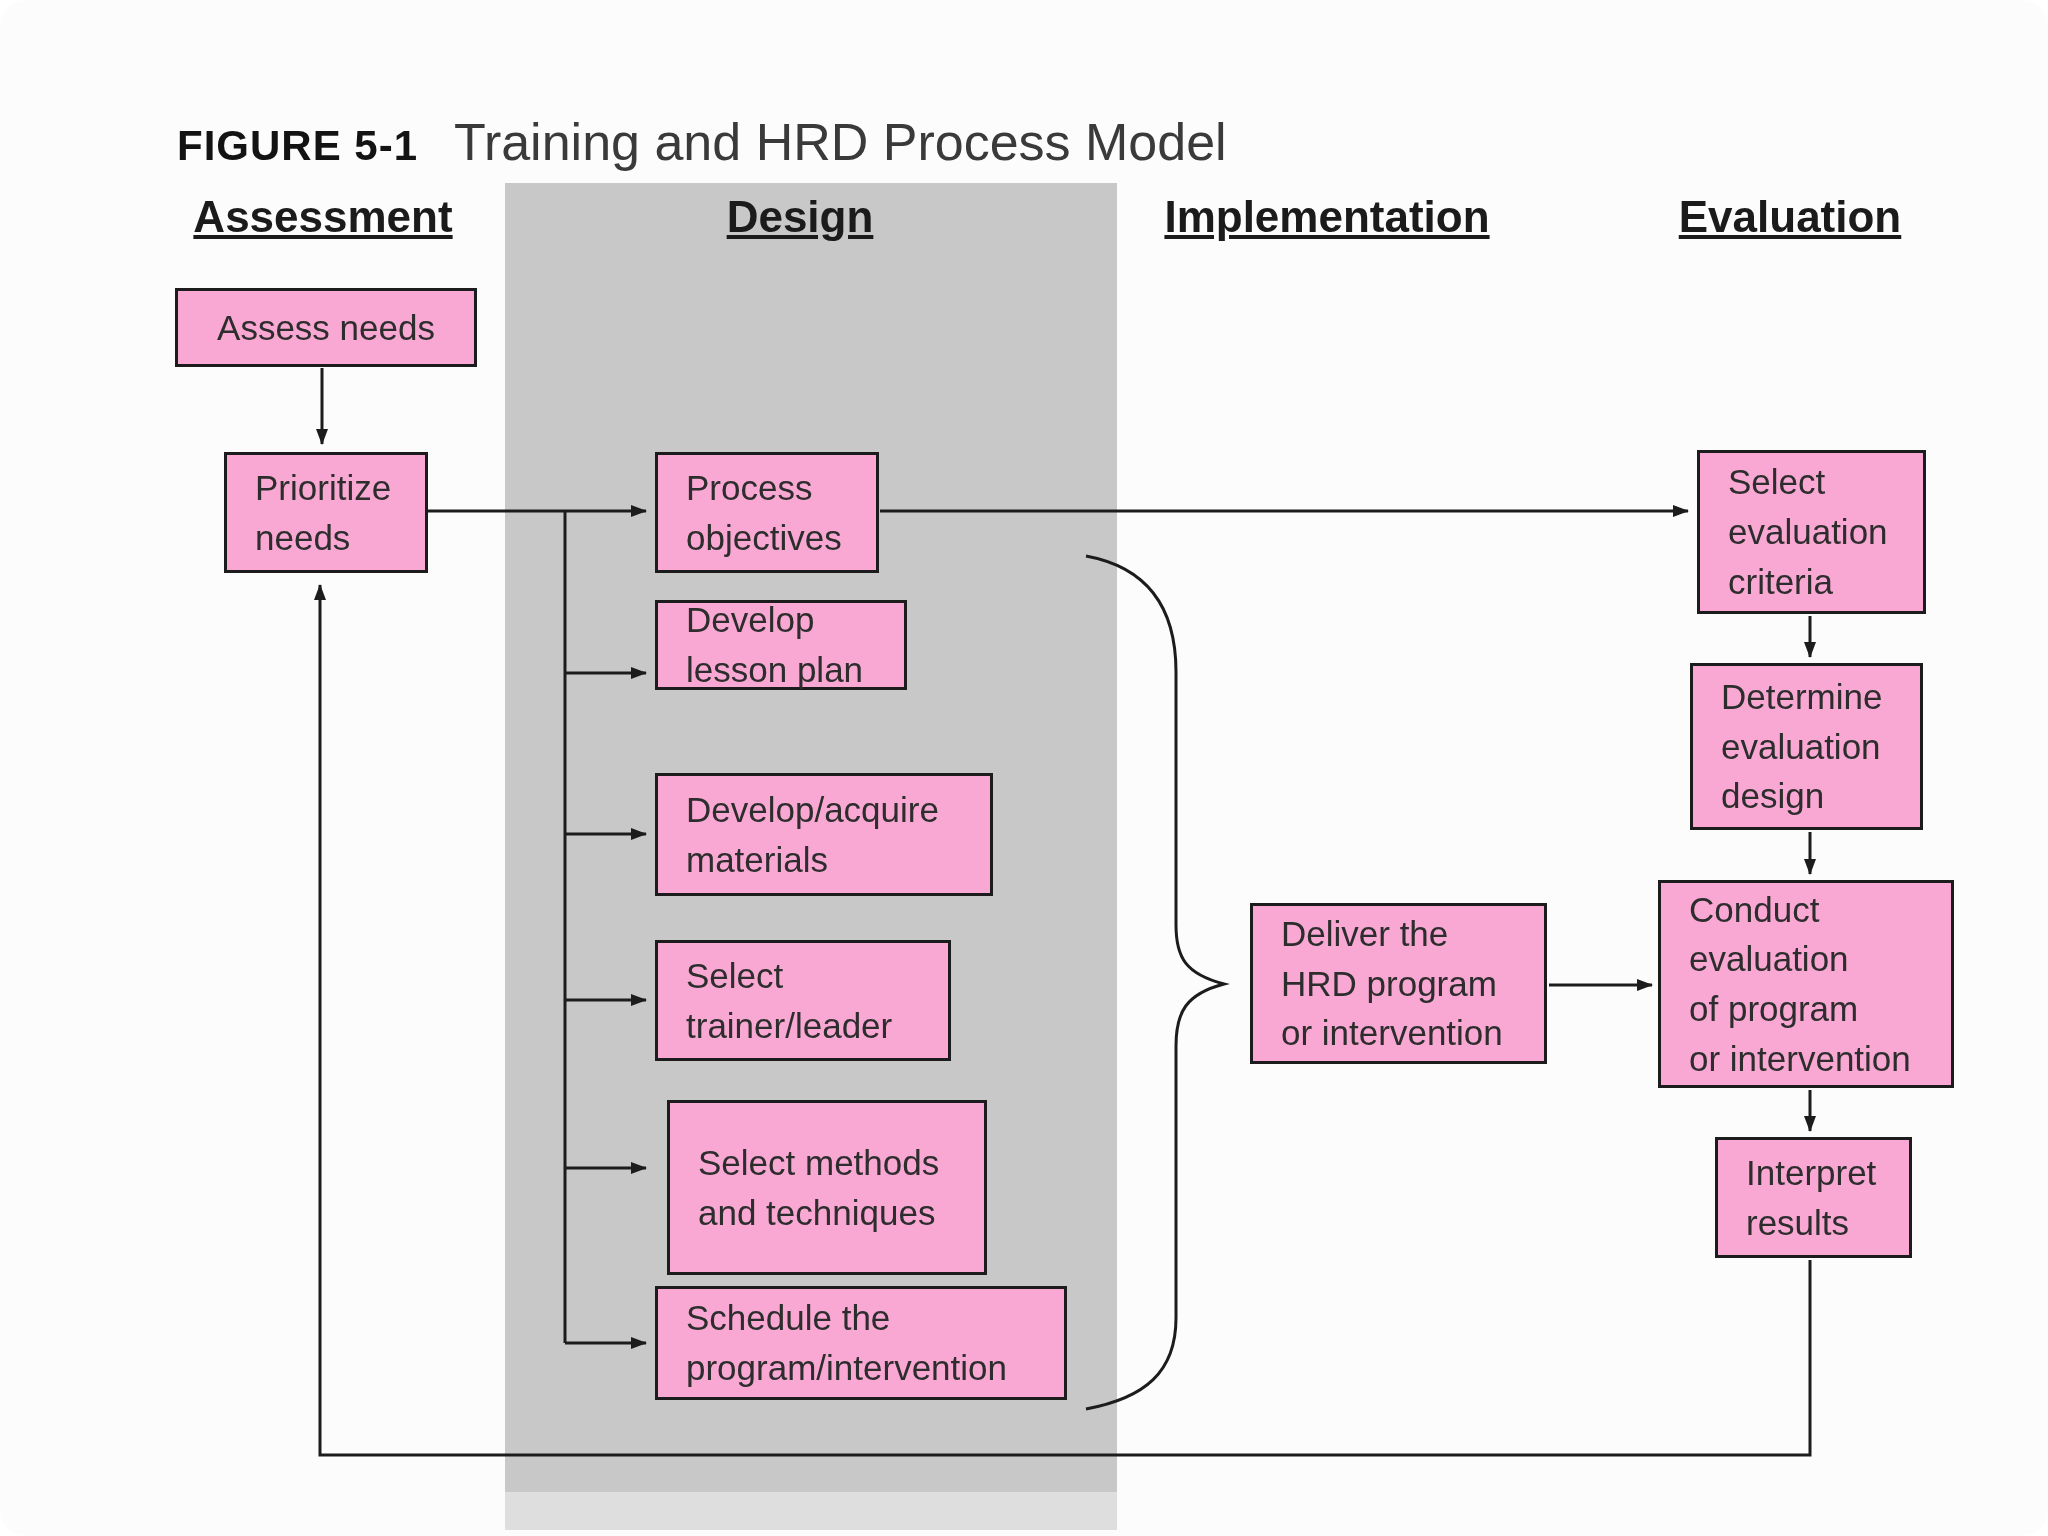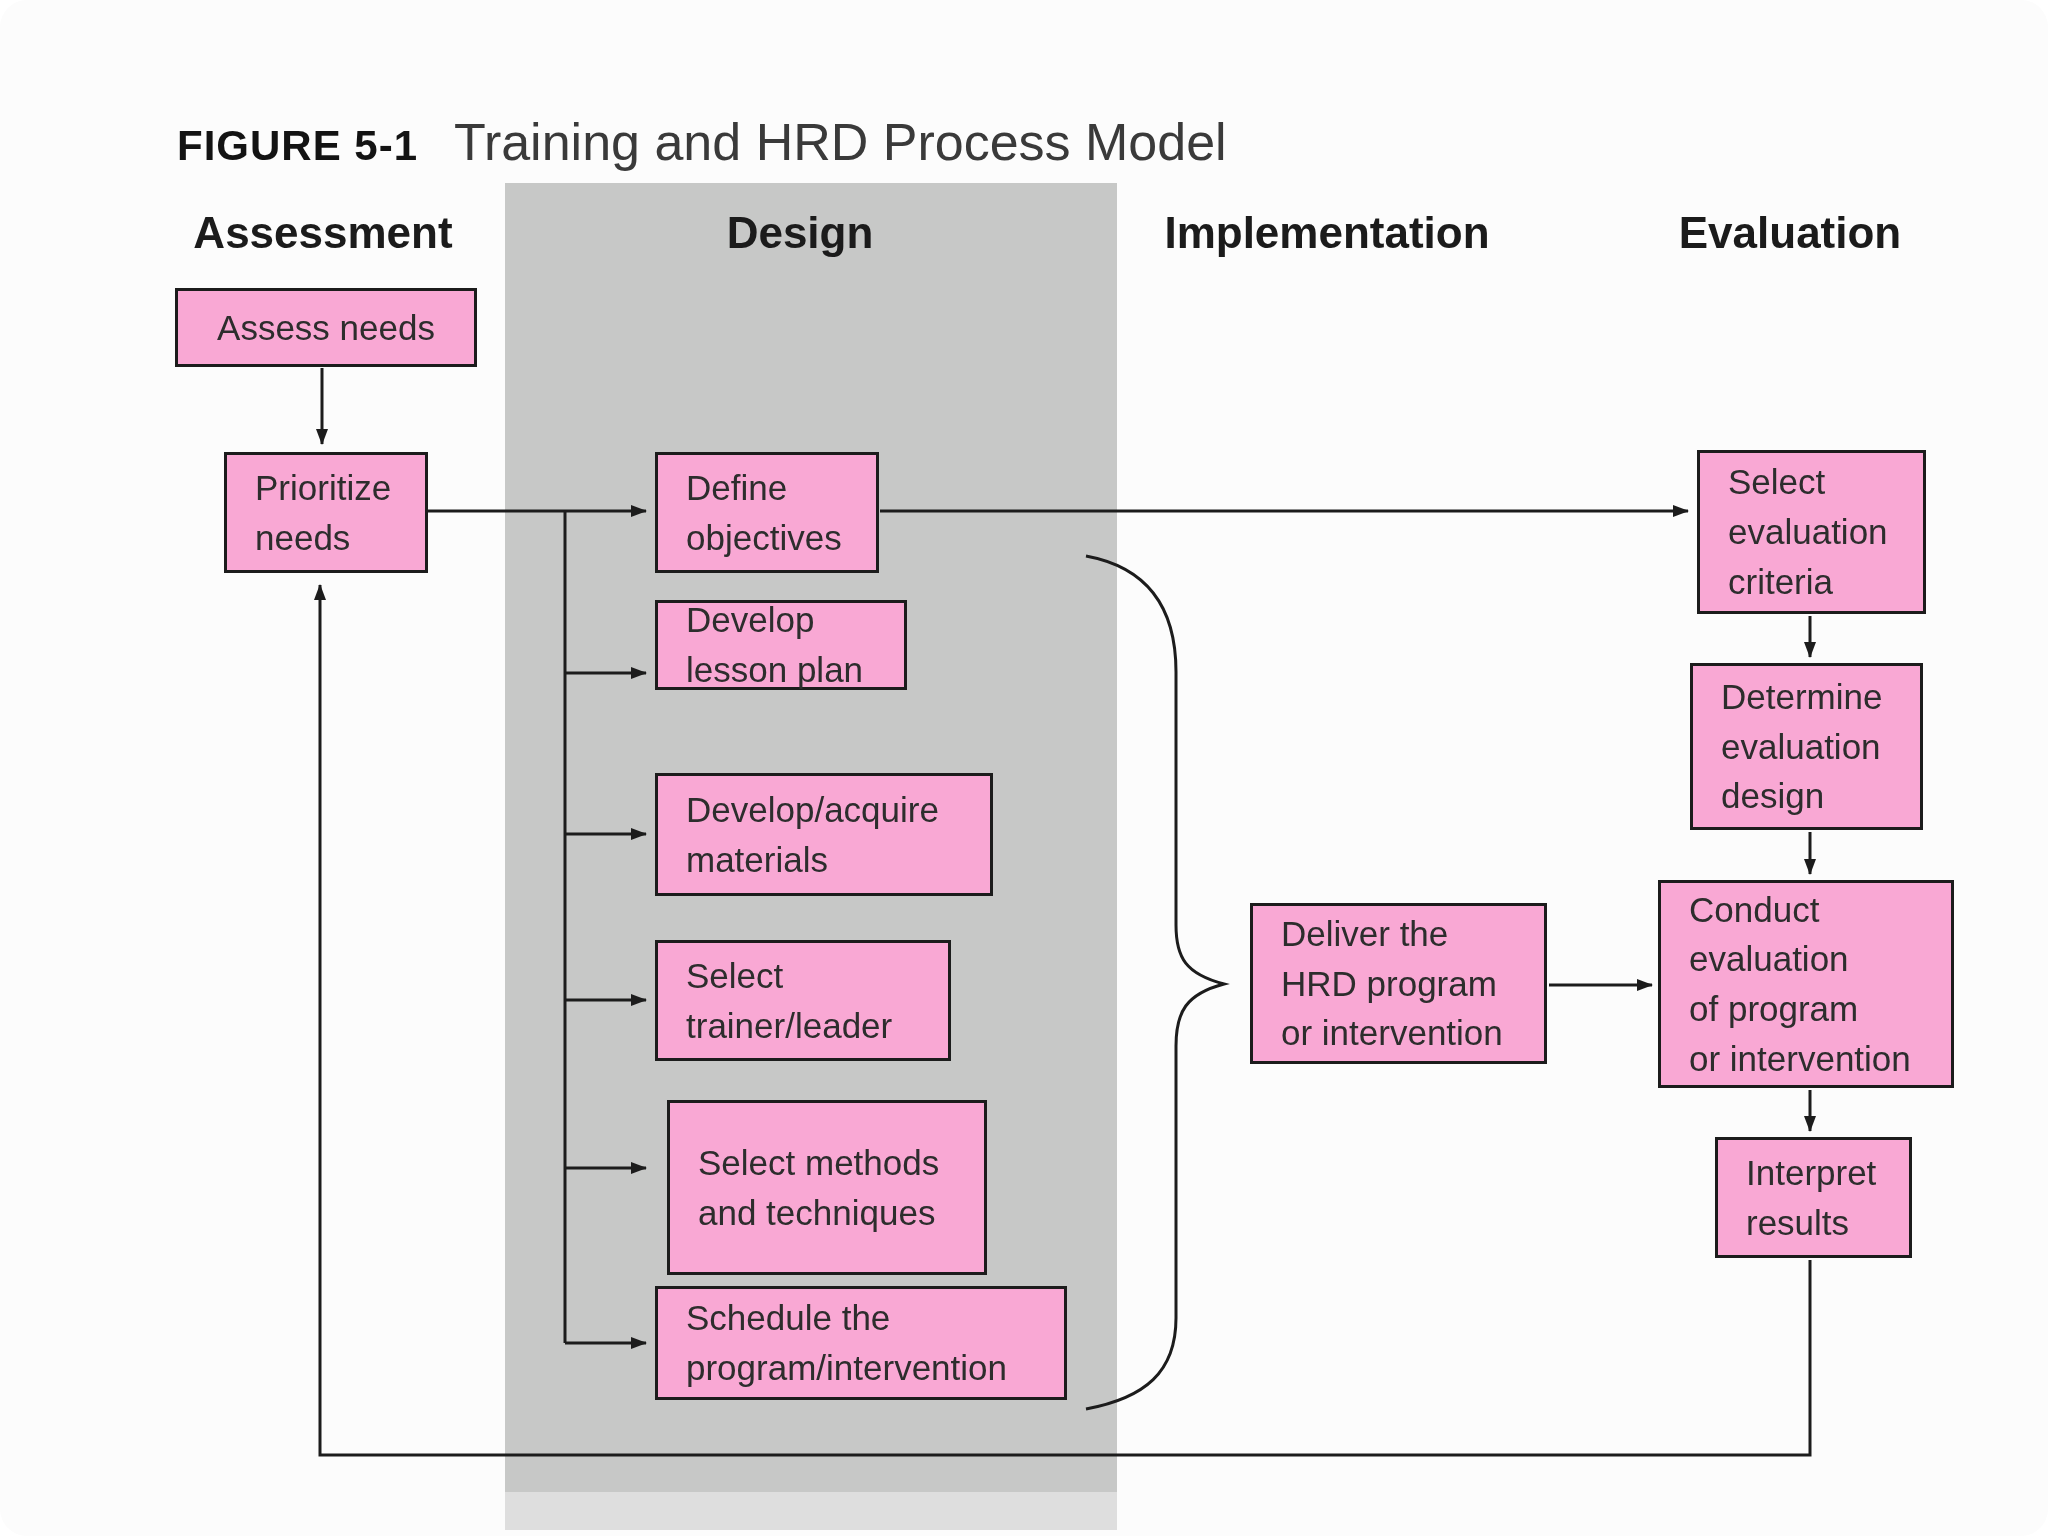--- a/index.html
+++ b/index.html
@@ -47,26 +47,27 @@
     color: #131313;
     letter-spacing: 1px;
   }
   .figure-caption {
     font-size: 52px;
     font-weight: normal;
     color: #3a3a3a;
   }
   .col-header {
     position: absolute;
-    top: 208px;
+    top: 192px;
     transform: translateX(-50%);
     font-size: 44px;
     font-weight: bold;
     color: #1b1b1b;
     white-space: nowrap;
+    text-decoration: underline;
   }
   svg.connectors {
     position: absolute;
     left: 0;
     top: 0;
     width: 2048px;
     height: 1536px;
   }
   .node {
     position: absolute;
@@ -142,21 +143,21 @@
              C 1186 994, 1176 1012, 1176 1046
              L 1176 1318
              C 1176 1372, 1145 1398, 1086 1409" fill="none" stroke="#1c1c1c" stroke-width="3"></path>
   </svg>
 
   <div class="node center" style="left:175px; top:288px; width:302px; height:79px">Assess needs</div>
 
   <div class="node" style="left:224px; top:452px; width:204px; height:121px">Prioritize
 needs</div>
 
-  <div class="node" style="left:655px; top:452px; width:224px; height:121px">Define
+  <div class="node" style="left:655px; top:452px; width:224px; height:121px">Process
 objectives</div>
 
   <div class="node" style="left:655px; top:600px; width:252px; height:90px">Develop
 lesson plan</div>
 
   <div class="node" style="left:655px; top:773px; width:338px; height:123px">Develop/acquire
 materials</div>
 
   <div class="node" style="left:655px; top:940px; width:296px; height:121px">Select
 trainer/leader</div>

